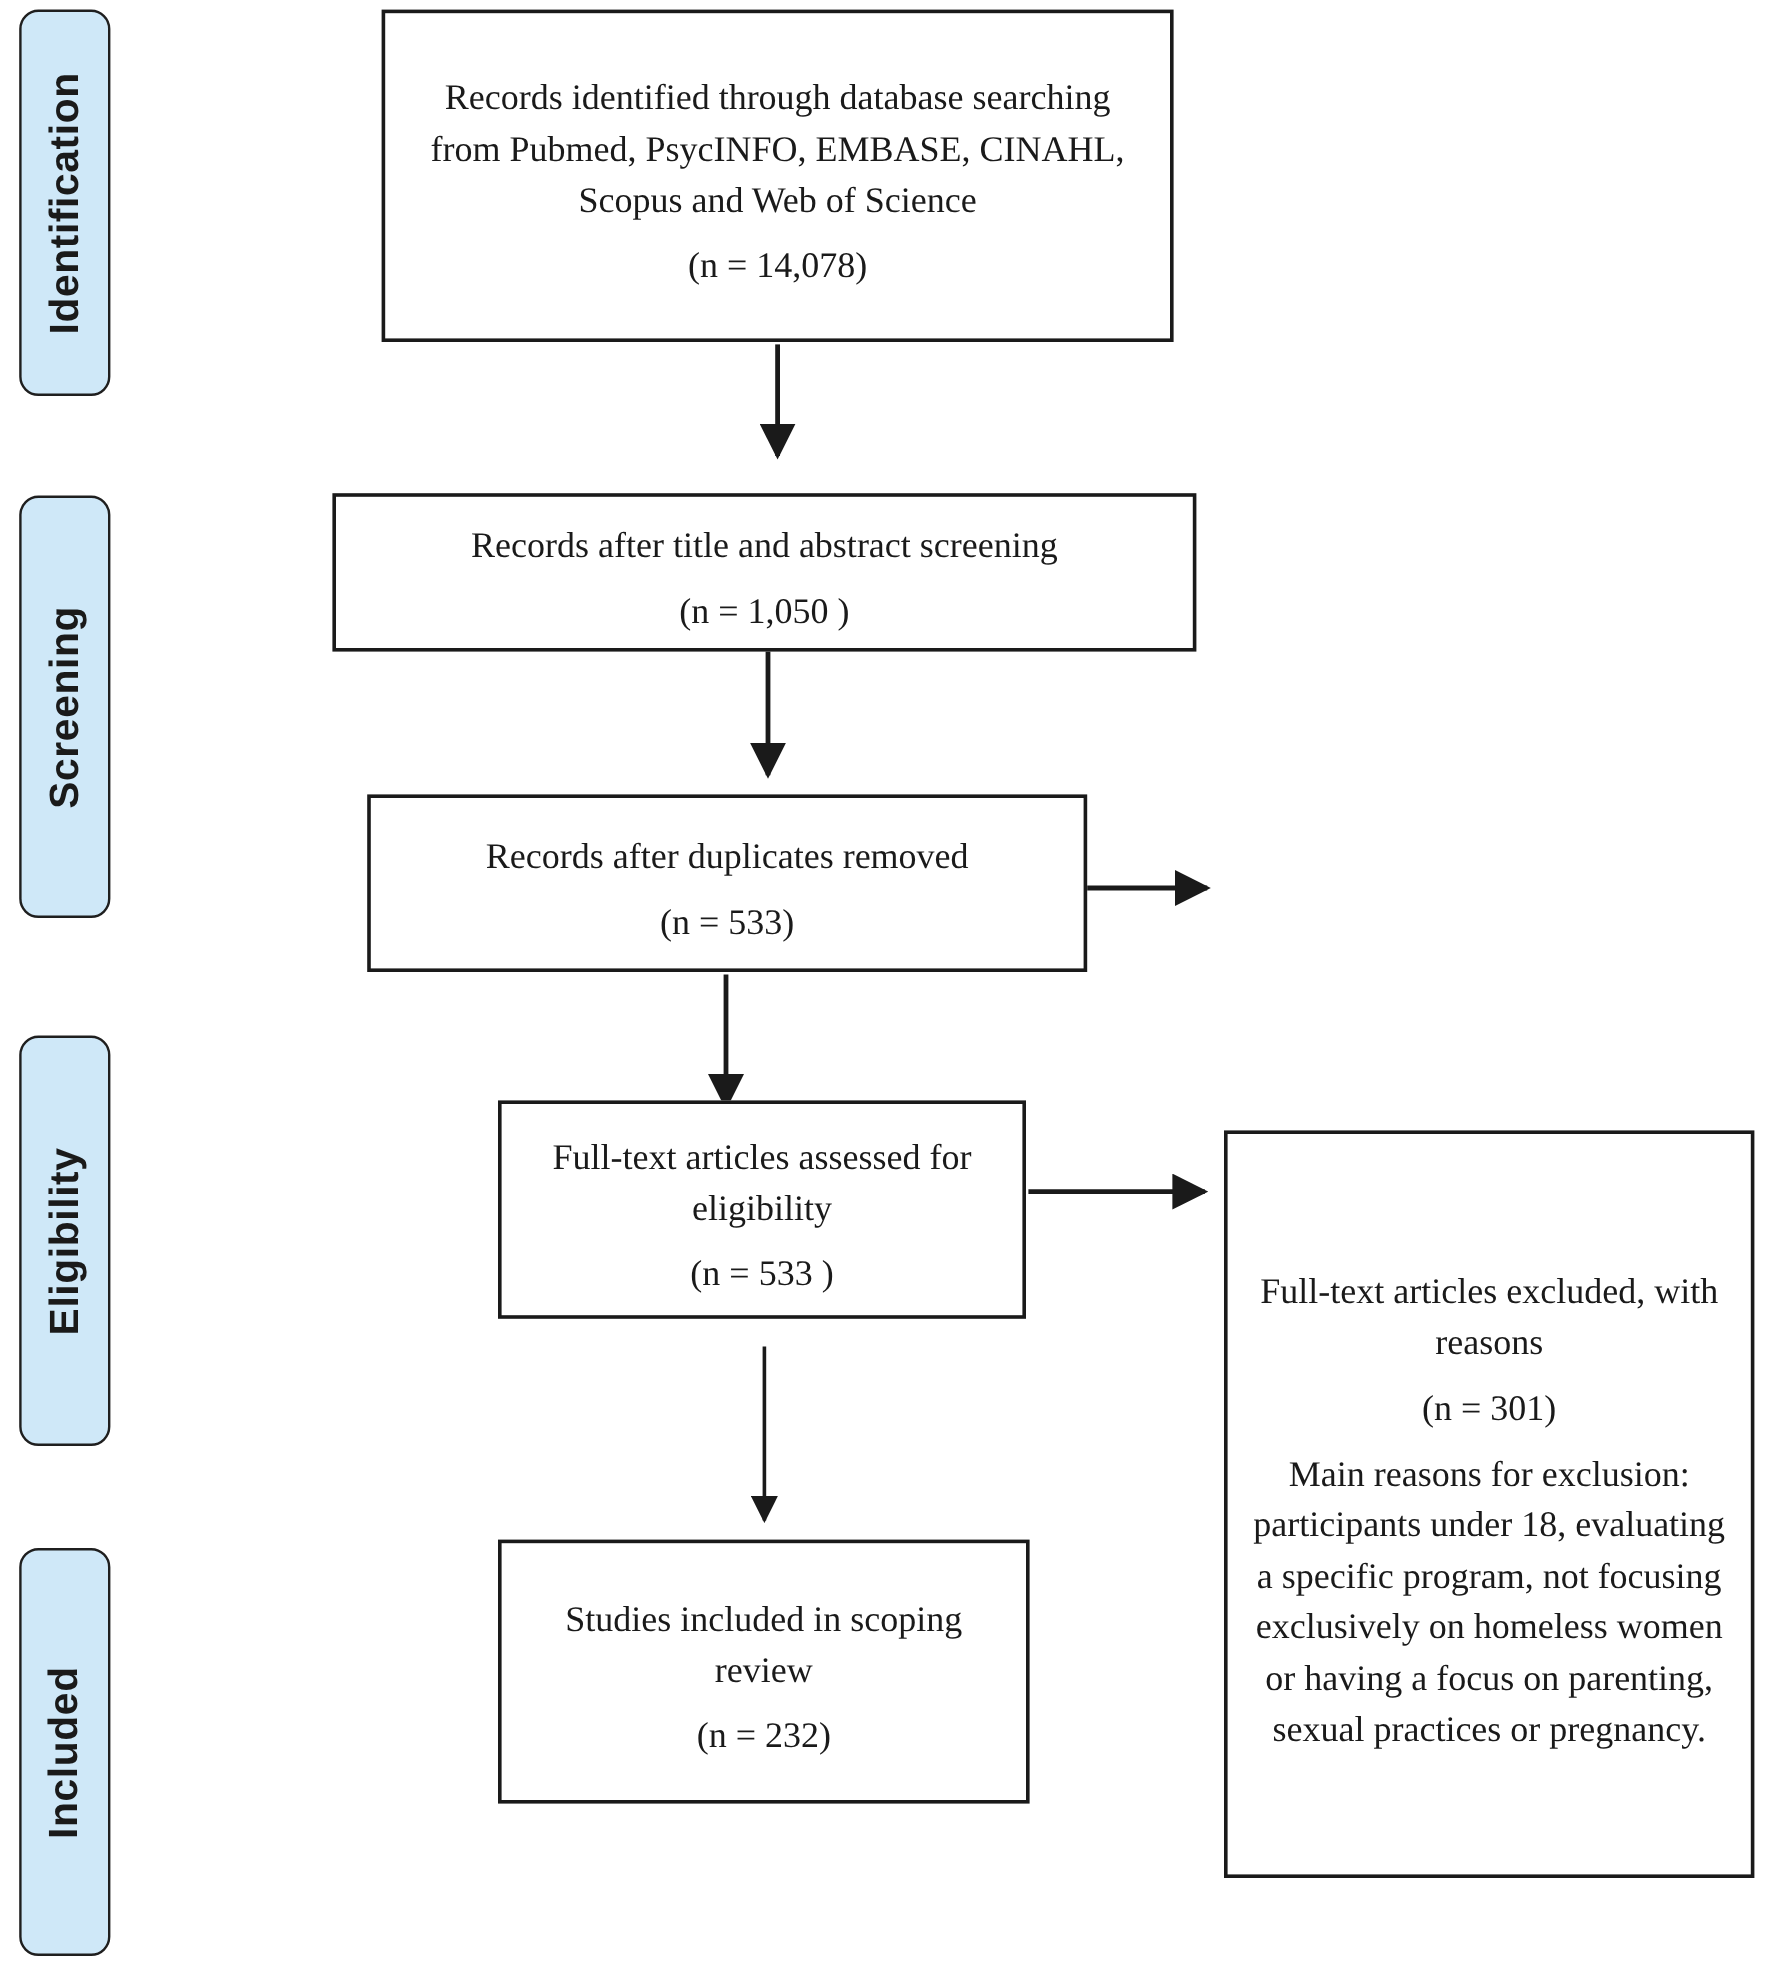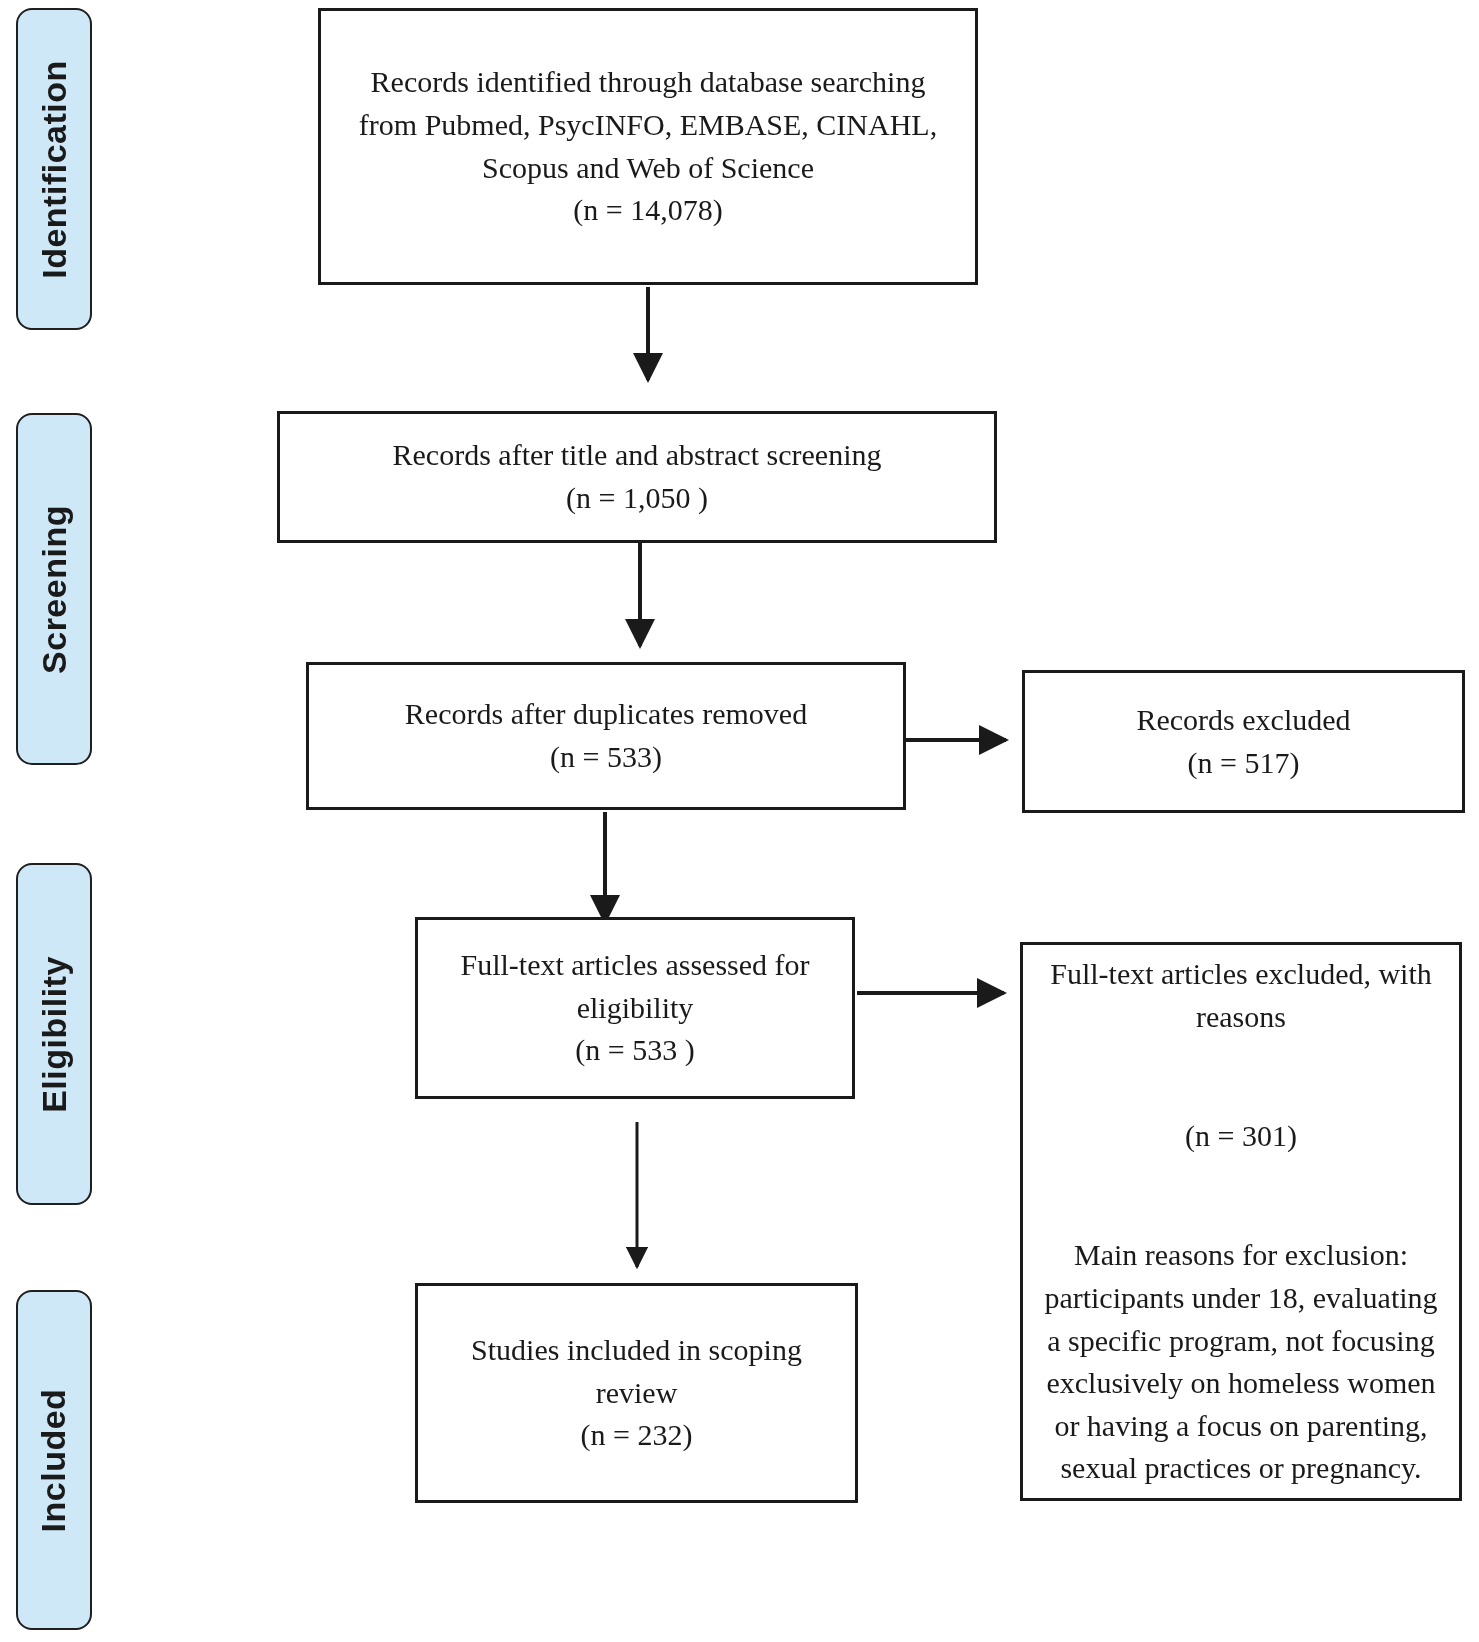--- a/index.html
+++ b/index.html
@@ -56,33 +56,34 @@
     line-height: 1.42;
     color: #1a1a1a;
     z-index: 2;
     box-sizing: border-box;
     padding: 8px 18px;
   }
   .flowbox .bodytext,
   .flowbox .count,
   .flowbox .reasons {
     width: 100%;
+    margin-top: 12px;
   }
   
   #stage-identification { left: 16px;  top: 8px;    width: 76px;  height: 322px; }
   #stage-screening      { left: 16px;  top: 413px;  width: 76px;  height: 352px; }
   #stage-eligibility    { left: 16px;  top: 863px;  width: 76px;  height: 342px; }
   #stage-included       { left: 16px;  top: 1290px; width: 76px;  height: 340px; }
   
   #box-identified          { left: 318px;  top: 8px;    width: 660px; height: 277px; }
   #box-title-abstract      { left: 277px;  top: 411px;  width: 720px; height: 132px; }
   #box-duplicates-removed  { left: 306px;  top: 662px;  width: 600px; height: 148px; }
   #box-records-excluded    { left: 1022px; top: 670px;  width: 443px; height: 143px; }
   #box-fulltext-assessed   { left: 415px;  top: 917px;  width: 440px; height: 182px; }
-  #box-fulltext-excluded   { left: 1020px; top: 942px;  width: 442px; height: 559px; padding: 8px 14px; justify-content: space-between; }
+  #box-fulltext-excluded   { left: 1020px; top: 942px;  width: 442px; height: 623px; padding: 8px 14px; }
   #box-studies-included    { left: 415px;  top: 1283px; width: 443px; height: 220px; }
 </style>
 </head>
 <body>
 
 <div id="canvas">
 
   <svg id="arrows" viewBox="0 0 1479 1642" xmlns="http://www.w3.org/2000/svg">
     <defs>
       <marker id="ah" viewBox="0 0 10 10" refX="9" refY="5" markerWidth="7.5" markerHeight="7.5" orient="auto-start-reverse">
@@ -118,24 +119,20 @@
   <div class="flowbox" id="box-title-abstract">
     <div class="bodytext">Records after title and abstract screening</div>
     <div class="count">(n = 1,050 )</div>
   </div>
 
   <div class="flowbox" id="box-duplicates-removed">
     <div class="bodytext">Records after duplicates removed</div>
     <div class="count">(n = 533)</div>
   </div>
 
-  <div class="flowbox" id="box-records-excluded">
-    <div class="bodytext">Records excluded</div>
-    <div class="count">(n = 517)</div>
-  </div>
 
   <div class="flowbox" id="box-fulltext-assessed">
     <div class="bodytext">Full-text articles assessed for eligibility</div>
     <div class="count">(n = 533 )</div>
   </div>
 
   <div class="flowbox" id="box-fulltext-excluded">
     <div class="bodytext">Full-text articles excluded, with reasons</div>
     <div class="count">(n = 301)</div>
     <div class="reasons">Main reasons for exclusion: participants under 18, evaluating a specific program, not focusing exclusively on homeless women or having a focus on parenting, sexual practices or pregnancy.</div>

